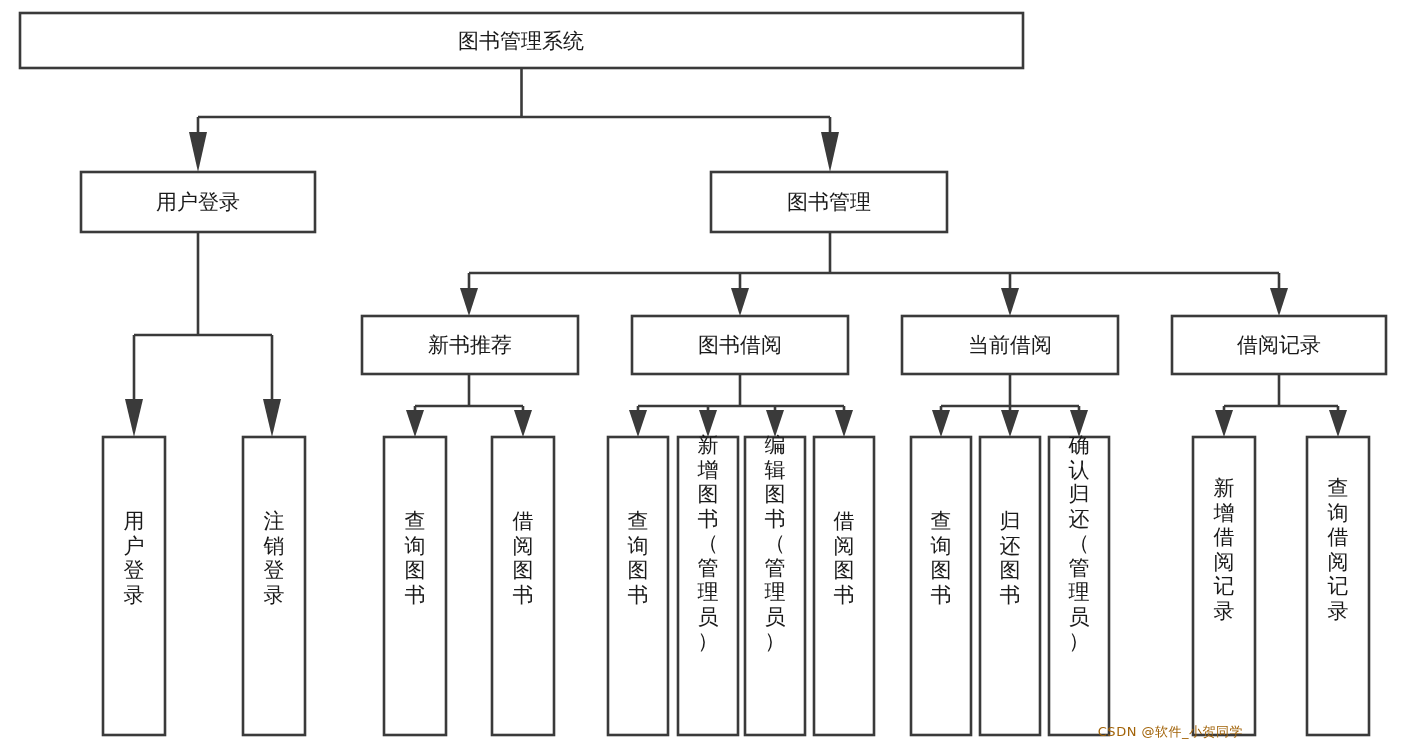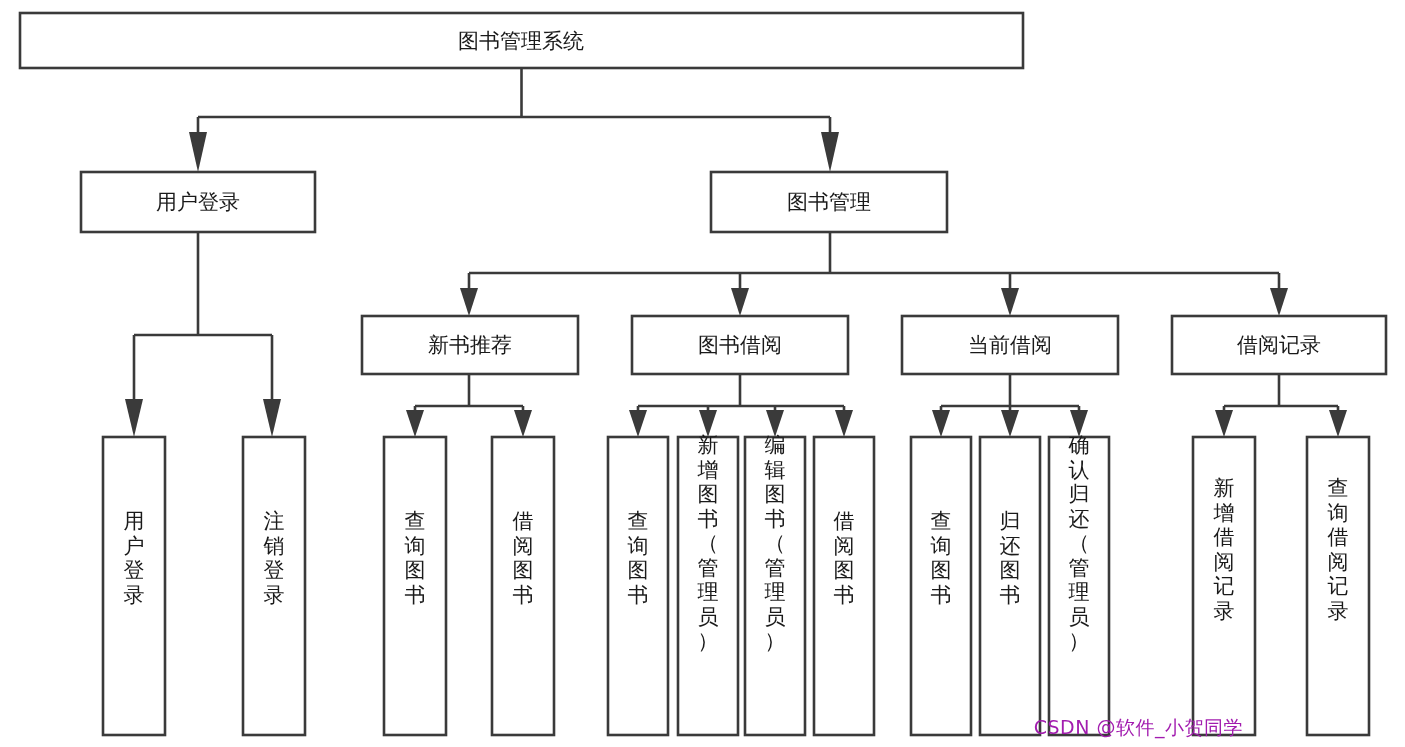--- a/index.html
+++ b/index.html
@@ -53,22 +53,22 @@
     fill: #1a1a1a;
     font-family: "DejaVu Sans", "Liberation Sans", sans-serif;
     font-size: 21px;
     text-anchor: middle;
   }
   .watermark {
     position: absolute;
     right: 12px;
     bottom: 6px;
     font-family: "DejaVu Sans", "Liberation Sans", sans-serif;
-    font-size: 19px;
-    color: #a21caf;
+    font-size: 13px;
+    color: #a16207;
     letter-spacing: 0.5px;
     white-space: nowrap;
     user-select: none;
   }
 </style>
 </head>
 <body>
 
 <div id="diagram-root">
   <svg class="diagram" viewBox="0 0 1405 747" xmlns="http://www.w3.org/2000/svg">

